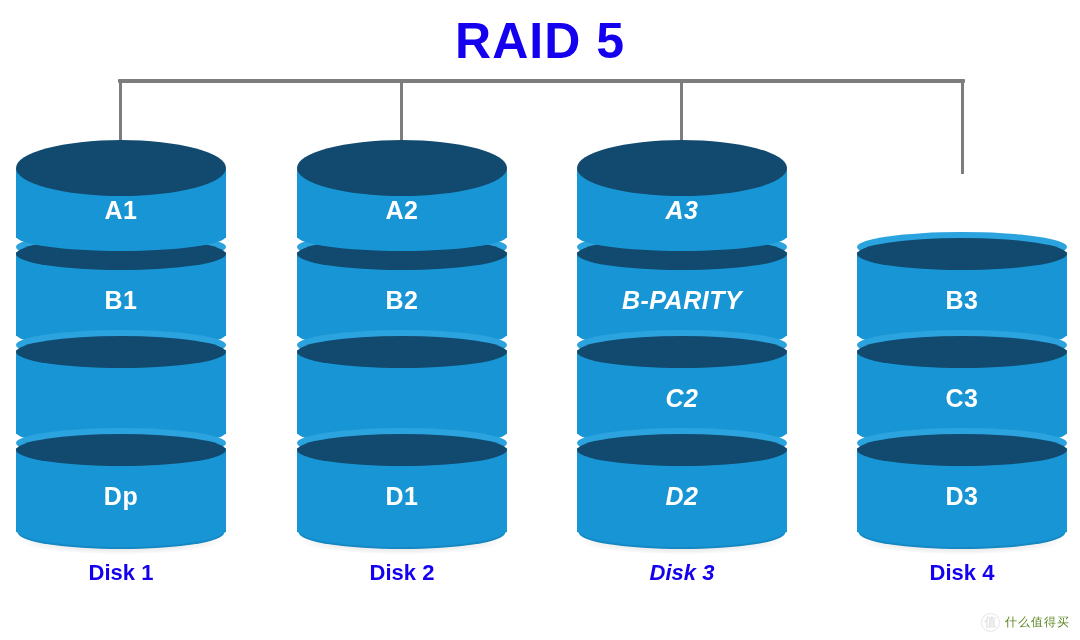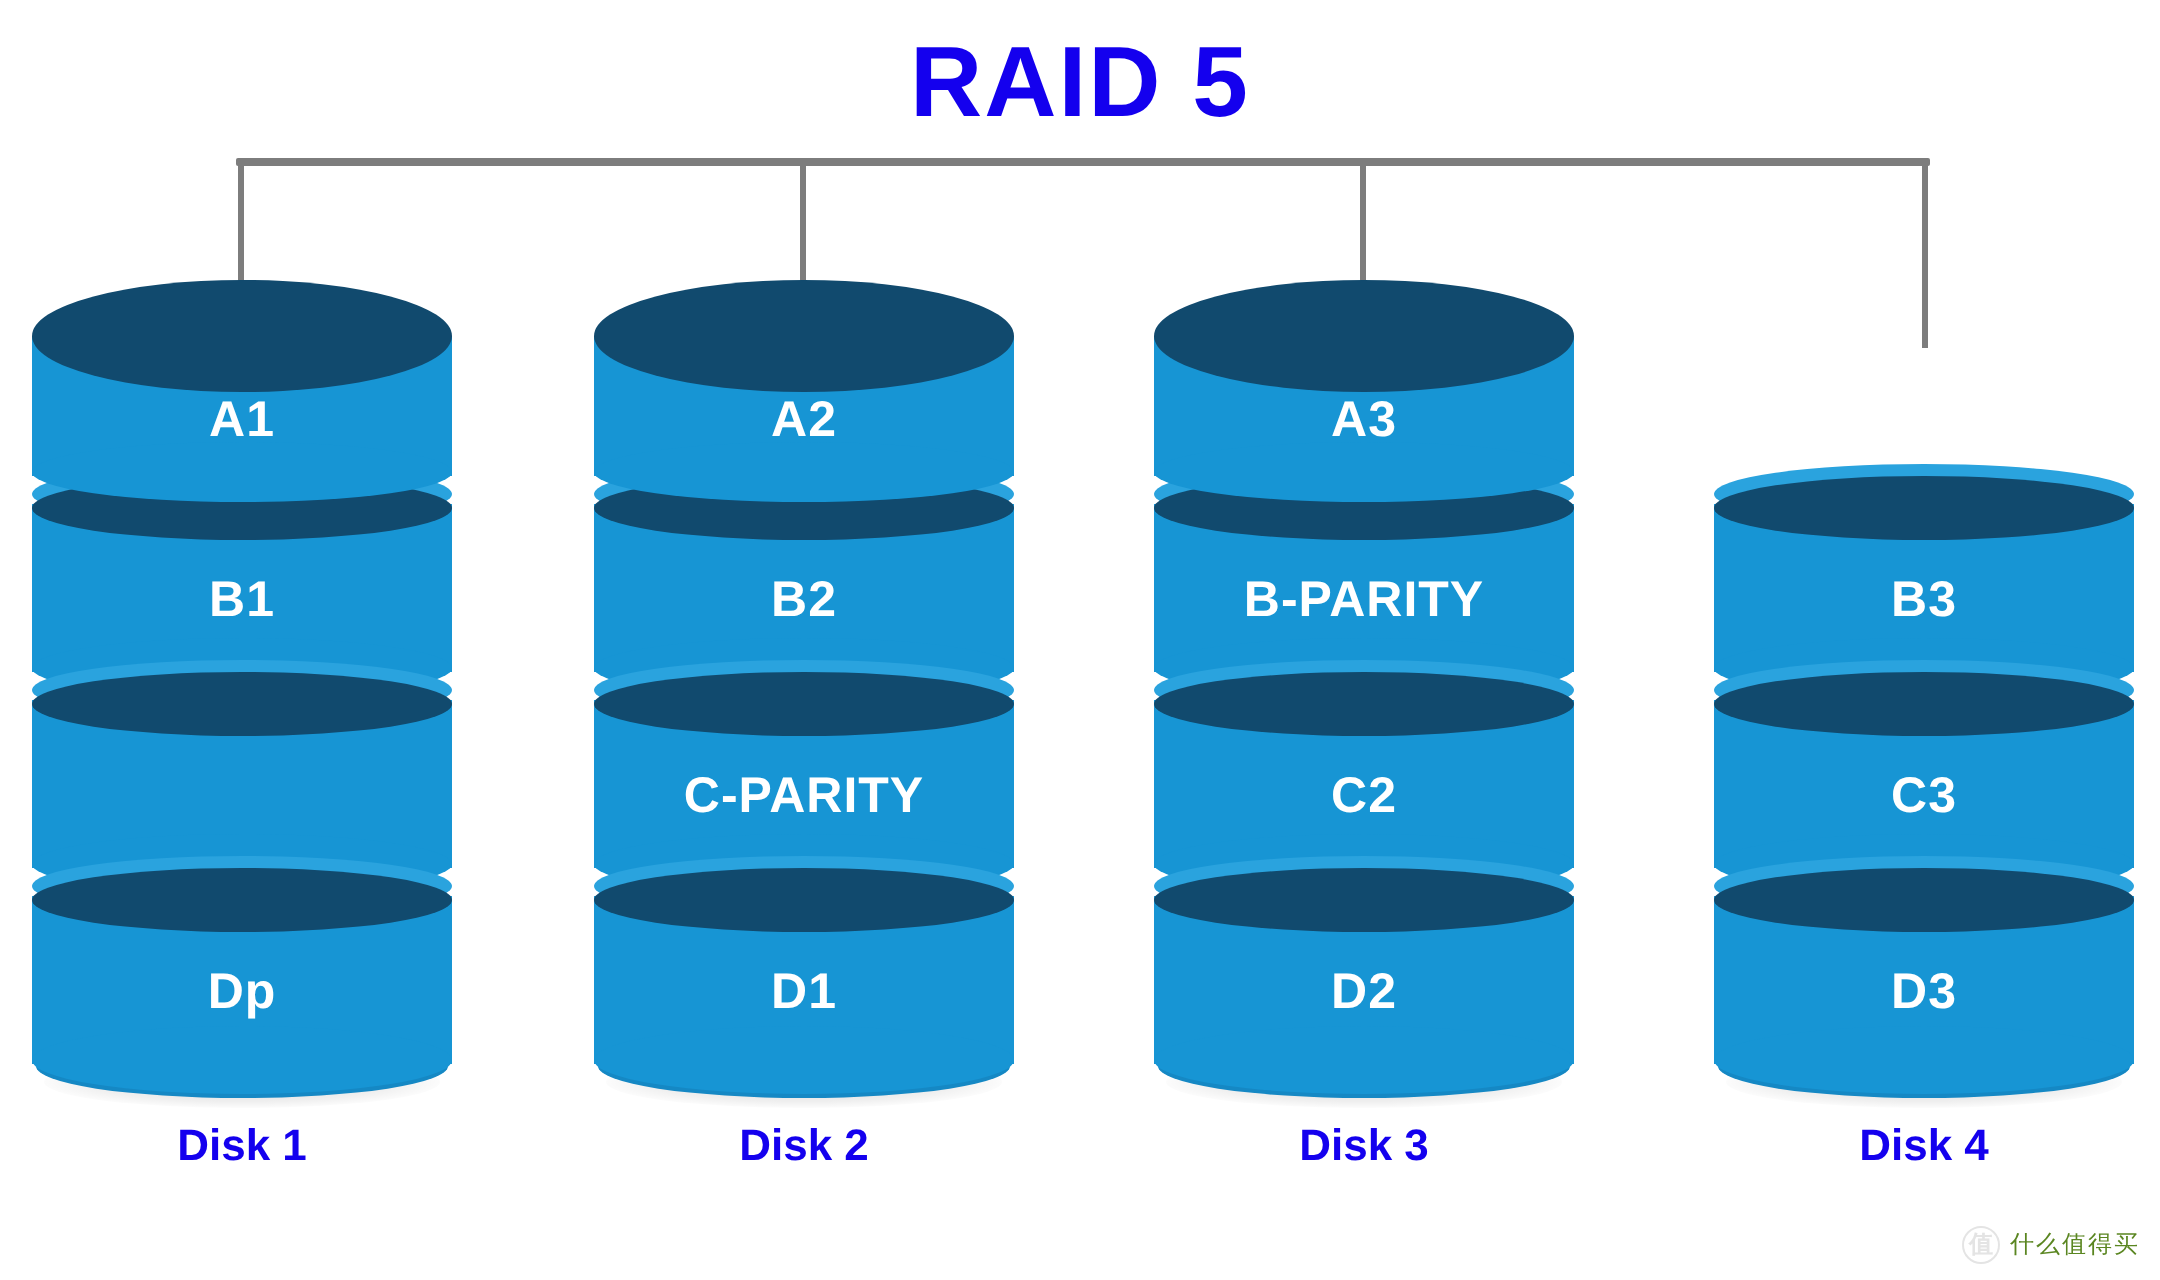--- a/index.html
+++ b/index.html
@@ -53,21 +53,21 @@
 
   
   .disk {
     position: absolute;
     top: 140px;
     width: 210px;
     height: 410px;
   }
   .disk-1 { left: 16px;  }
   .disk-2 { left: 297px; }
-  .disk-3 { left: 577px; }
+  .disk-3 { left: 577px; font-style: italic; }
   .disk-4 { left: 857px; }
 
   
   .stack-shadow {
     position: absolute;
     left: 6px;
     bottom: -4px;
     width: 198px;
     height: 26px;
     background: radial-gradient(ellipse at center, rgba(0,0,0,0.17) 0%, rgba(0,0,0,0.06) 55%, rgba(0,0,0,0) 75%);
@@ -292,21 +292,20 @@
       <div class="seg-rim"></div>
       <div class="seg-cap"></div>
       <div class="seg-label">B2</div>
     </div>
     <div class="seg seg-2">
       <div class="seg-body">
           <div class="seg-lip"></div>
         </div>
       <div class="seg-rim"></div>
       <div class="seg-cap"></div>
-      <div class="seg-label">C-PARITY</div>
     </div>
     <div class="seg seg-3">
       <div class="bottom-shade"></div>
       <div class="seg-body">
           <div class="bottom-round"></div>
         </div>
       <div class="seg-rim"></div>
       <div class="seg-cap"></div>
       <div class="seg-label">D1</div>
     </div>

